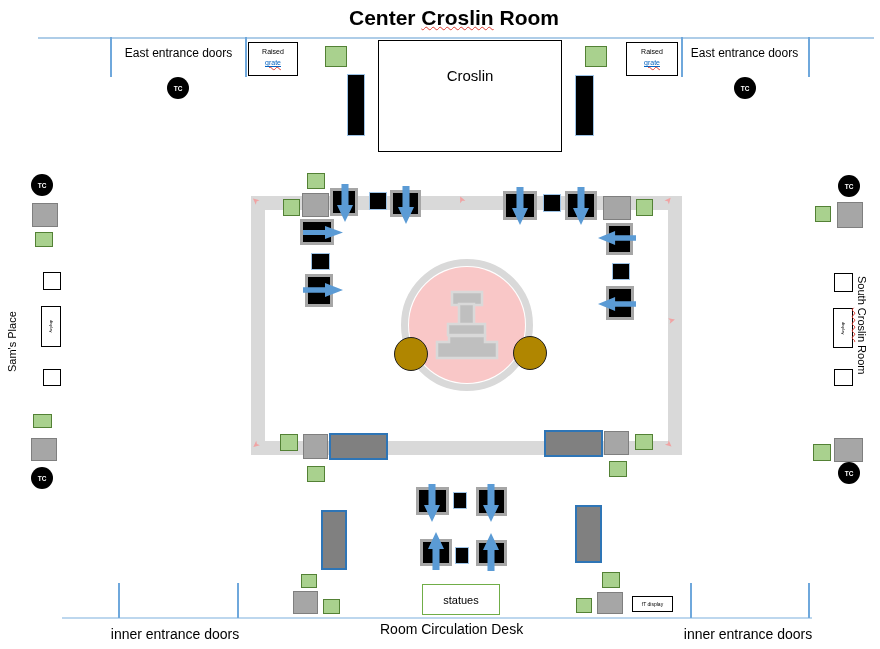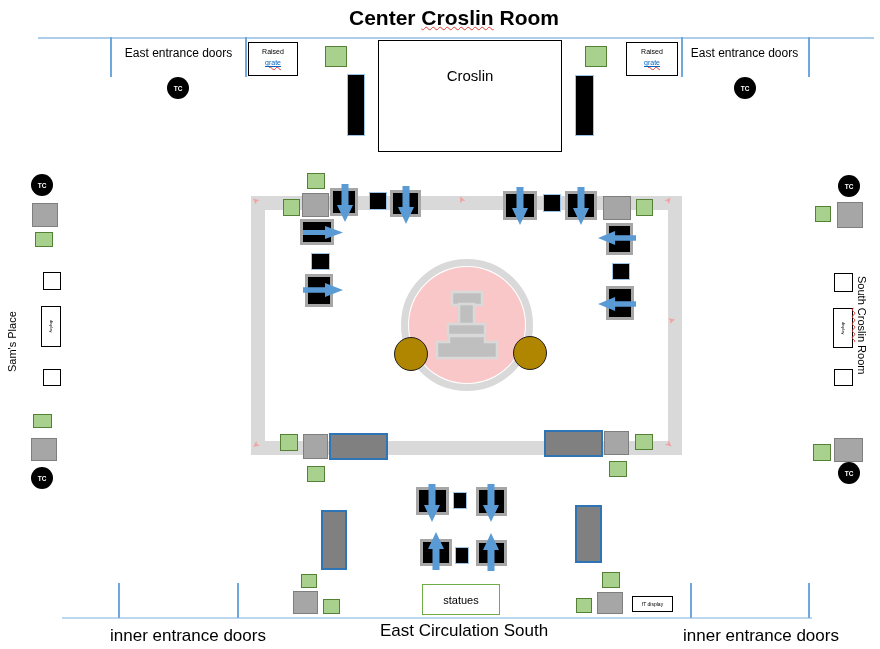--- a/index.html
+++ b/index.html
@@ -23,21 +23,21 @@
   .arr-up{clip-path:polygon(50% 0,100% 45%,72% 45%,72% 100%,28% 100%,28% 45%,0 45%);}
   .arr-right{clip-path:polygon(0 30%,55% 30%,55% 0,100% 50%,55% 100%,55% 70%,0 70%);}
   .arr-left{clip-path:polygon(100% 30%,45% 30%,45% 0,0 50%,45% 100%,45% 70%,100% 70%);}
   .track{border:14px solid #d9d9d9;}
   .pinkmark{color:#f0a3a3;font-size:9px;line-height:9px;}
   .title{font-size:21px;font-weight:bold;text-align:center;}
   .squig{text-decoration-line:underline;text-decoration-style:wavy;
          text-decoration-color:#e03c31;text-decoration-thickness:1px;}
   .link{color:#0563c1;border-bottom:1px solid #0563c1;}
   .lbl{font-size:12px;text-align:center;white-space:nowrap;}
-  .lbl-sm{font-size:17px;text-align:center;white-space:nowrap;}
+  .lbl-sm{font-size:14px;text-align:center;white-space:nowrap;}
   .rot-ccw{writing-mode:vertical-rl;transform:rotate(180deg);}
   .rot-cw{writing-mode:vertical-rl;}
   .tinybox{display:flex;align-items:center;justify-content:center;}
   .ring{border:7px solid #d9d9d9;border-radius:50%;}
   .pinkcircle{background:#f9c7c7;border-radius:50%;}
   .gold{background:#b08600;border:1px solid #1f1f1f;border-radius:50%;}
   .grate-box{background:#fff;border:1.5px solid #000;text-align:center;font-size:7px;line-height:1.5;padding-top:4px;}
   .statues{background:#fff;border:1.5px solid #70ad47;display:flex;align-items:center;justify-content:center;font-size:11px;}
 </style>
 </head>
@@ -185,16 +185,16 @@
       <span>fT display</span>
     </div>
 
   <div class="abs hline" style="left:62px;top:617px;width:750px;background:#bdd7ee;"></div>
   <div class="abs vline" style="left:118px;top:583px;height:35px;"></div>
   <div class="abs vline" style="left:237px;top:583px;height:35px;"></div>
   <div class="abs vline" style="left:690px;top:583px;height:35px;"></div>
   <div class="abs vline" style="left:808px;top:583px;height:35px;"></div>
 
   <div class="abs lbl-sm" style="left:110px;top:626px;width:130px;">inner entrance doors</div>
-  <div class="abs lbl-sm" style="left:380px;top:621px;width:130px;">East Circulation South</div>
+  <div class="abs lbl-sm" style="left:380px;top:621px;width:130px;">Room Circulation Desk</div>
   <div class="abs lbl-sm" style="left:683px;top:626px;width:130px;">inner entrance doors</div>
 
 </div>
 
 </body></html>

